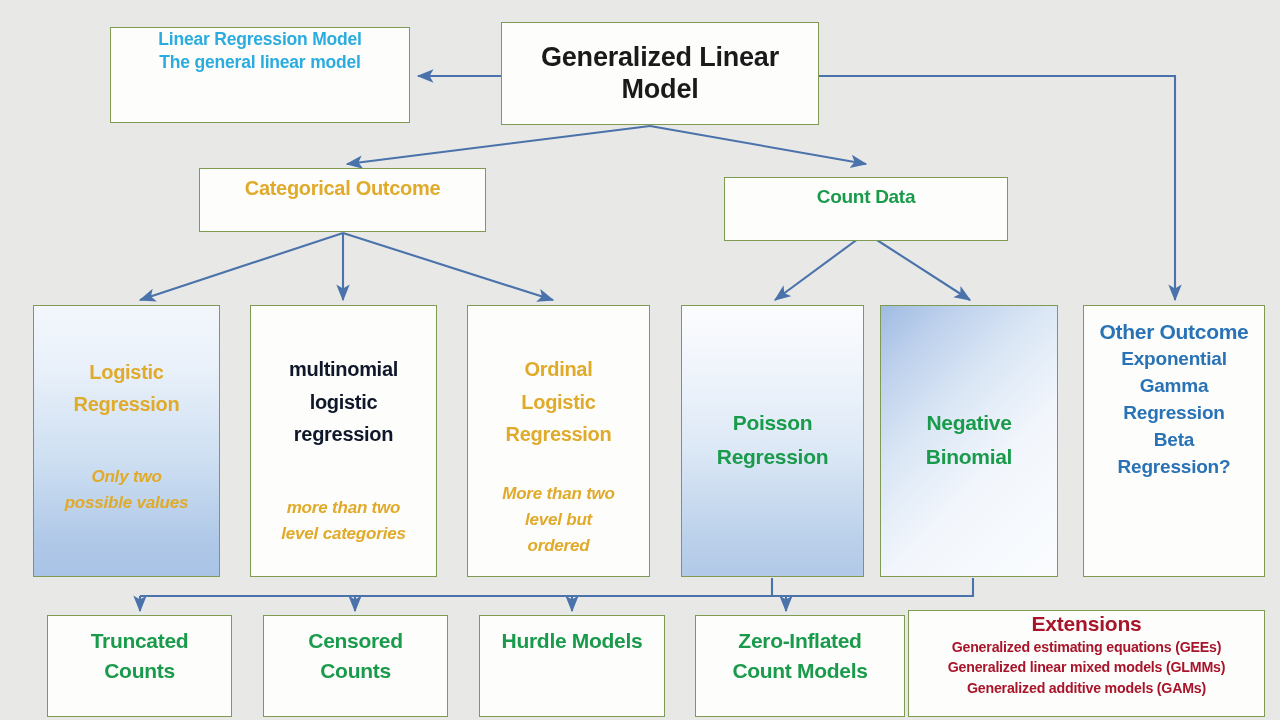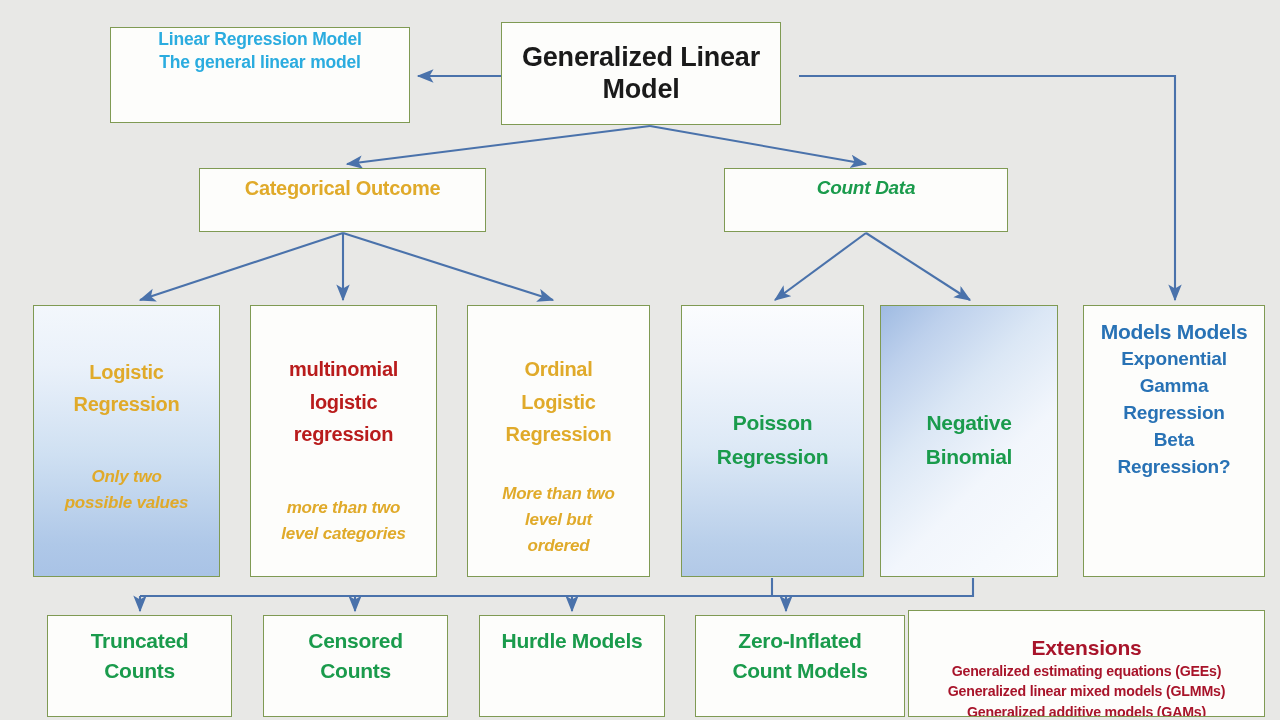--- a/index.html
+++ b/index.html
@@ -19,75 +19,75 @@
     border:1px solid #7f9a53;
     background:#fdfdfb;
     display:flex;
     flex-direction:column;
     align-items:center;
     text-align:center;
     overflow:hidden;
   }
 
   
-  #glm{left:501px;top:22px;width:280px;height:103px;justify-content:center;}
+  #glm{left:501px;top:22px;width:318px;height:103px;justify-content:center;}
   #glm .t{
     color:#1a1a1a;font-weight:bold;font-size:27px;line-height:1.16;
     letter-spacing:-0.2px;
   }
 
   #lrm{left:110px;top:27px;width:300px;height:96px;justify-content:flex-start;}
   #lrm .t{
     color:#2bacdf;font-weight:bold;font-size:17.5px;line-height:1.33;
     letter-spacing:-0.2px;
   }
 
   #cat{left:199px;top:168px;width:287px;height:64px;justify-content:flex-start;padding-top:8px;}
   #cat .t{color:#e0aa2a;font-weight:bold;font-size:20px;letter-spacing:-0.3px;}
 
-  #cnt{left:724px;top:168px;width:284px;height:64px;justify-content:flex-start;padding-top:8px;font-style:italic;}
+  #cnt{left:724px;top:177px;width:284px;height:64px;justify-content:flex-start;padding-top:8px;}
   #cnt .t{color:#1a9b4c;font-weight:bold;font-size:19px;letter-spacing:-0.3px;}
 
   .mid{top:305px;height:272px;justify-content:flex-start;padding:0 8px;}
   #logistic{left:33px;width:187px;
     background:linear-gradient(to bottom,#f3f7fc 0%,#eaf1fa 22%,#cfe0f2 55%,#afc8e8 88%,#a9c3e6 100%);}
   #multinomial{left:250px;width:187px;}
   #ordinal{left:467px;width:183px;}
   #poisson{left:681px;width:183px;
     background:linear-gradient(to bottom,#fbfcfe 0%,#f2f6fc 20%,#dde9f6 52%,#b9cfea 88%,#b2c9e7 100%);}
   #negbin{left:880px;width:178px;
     background:linear-gradient(135deg,#9fbbe2 0%,#bdd0ec 16%,#dbe7f5 38%,#f2f6fc 62%,#fafcfe 100%);}
   #other{left:1083px;width:182px;}
 
   .mid .head{font-weight:bold;letter-spacing:-0.3px;}
   .mid .sub{font-style:italic;font-weight:bold;letter-spacing:-0.2px;}
 
   #logistic .head{color:#e0aa2a;font-size:20px;line-height:1.6;margin-top:50px;}
   #logistic .sub{color:#e0aa2a;font-size:17px;line-height:1.55;margin-top:44px;}
 
-  #multinomial .head{color:#b91c1c;font-size:20px;line-height:1.63;margin-top:47px;}
+  #multinomial .head{color:#0f172a;font-size:20px;line-height:1.63;margin-top:47px;}
   #multinomial .sub{color:#e0aa2a;font-size:17px;line-height:1.55;margin-top:44px;}
 
   #ordinal .head{color:#e0aa2a;font-size:20px;line-height:1.63;margin-top:47px;}
   #ordinal .sub{color:#e0aa2a;font-size:17px;line-height:1.55;margin-top:30px;}
 
   #poisson .head{color:#1a9b4c;font-size:21px;line-height:1.6;margin-top:100px;}
   #negbin .head{color:#1a9b4c;font-size:21px;line-height:1.6;margin-top:100px;}
 
   #other .head{color:#2872b5;font-size:21px;line-height:1.35;margin-top:12px;}
   #other .list{color:#2872b5;font-size:19px;font-weight:bold;line-height:1.42;letter-spacing:-0.2px;}
 
   .bot{top:615px;height:102px;justify-content:flex-start;padding-top:10px;}
   .bot .t{color:#1a9b4c;font-weight:bold;font-size:21px;line-height:1.42;letter-spacing:-0.3px;}
   #truncated{left:47px;width:185px;}
   #censored{left:263px;width:185px;}
   #hurdle{left:479px;width:186px;}
   #zeroinf{left:695px;width:210px;}
 
-  #extensions{left:908px;top:610px;width:357px;height:107px;justify-content:flex-start;padding-top:24px;}
+  #extensions{left:908px;top:610px;width:357px;height:107px;justify-content:flex-start;padding-top:0;}
   #extensions .head{color:#a8142a;font-weight:bold;font-size:21px;line-height:1.25;letter-spacing:-0.2px;}
   #extensions .list{color:#a8142a;font-weight:bold;font-size:14.2px;line-height:1.42;letter-spacing:-0.2px;}
 
   .nb{white-space:pre-line;}
 </style>
 </head>
 <body>
 
 <div id="stage">
 
@@ -171,21 +171,21 @@
     <div class="head nb">Poisson
 Regression</div>
   </div>
 
   <div class="box mid" id="negbin">
     <div class="head nb">Negative
 Binomial</div>
   </div>
 
   <div class="box mid" id="other">
-    <div class="head nb">Models Models</div>
+    <div class="head nb">Other Outcome</div>
     <div class="list nb">Exponential
 Gamma
 Regression
 Beta
 Regression?</div>
   </div>
 
   <div class="box bot" id="truncated">
     <div class="t nb">Truncated
 Counts</div>

